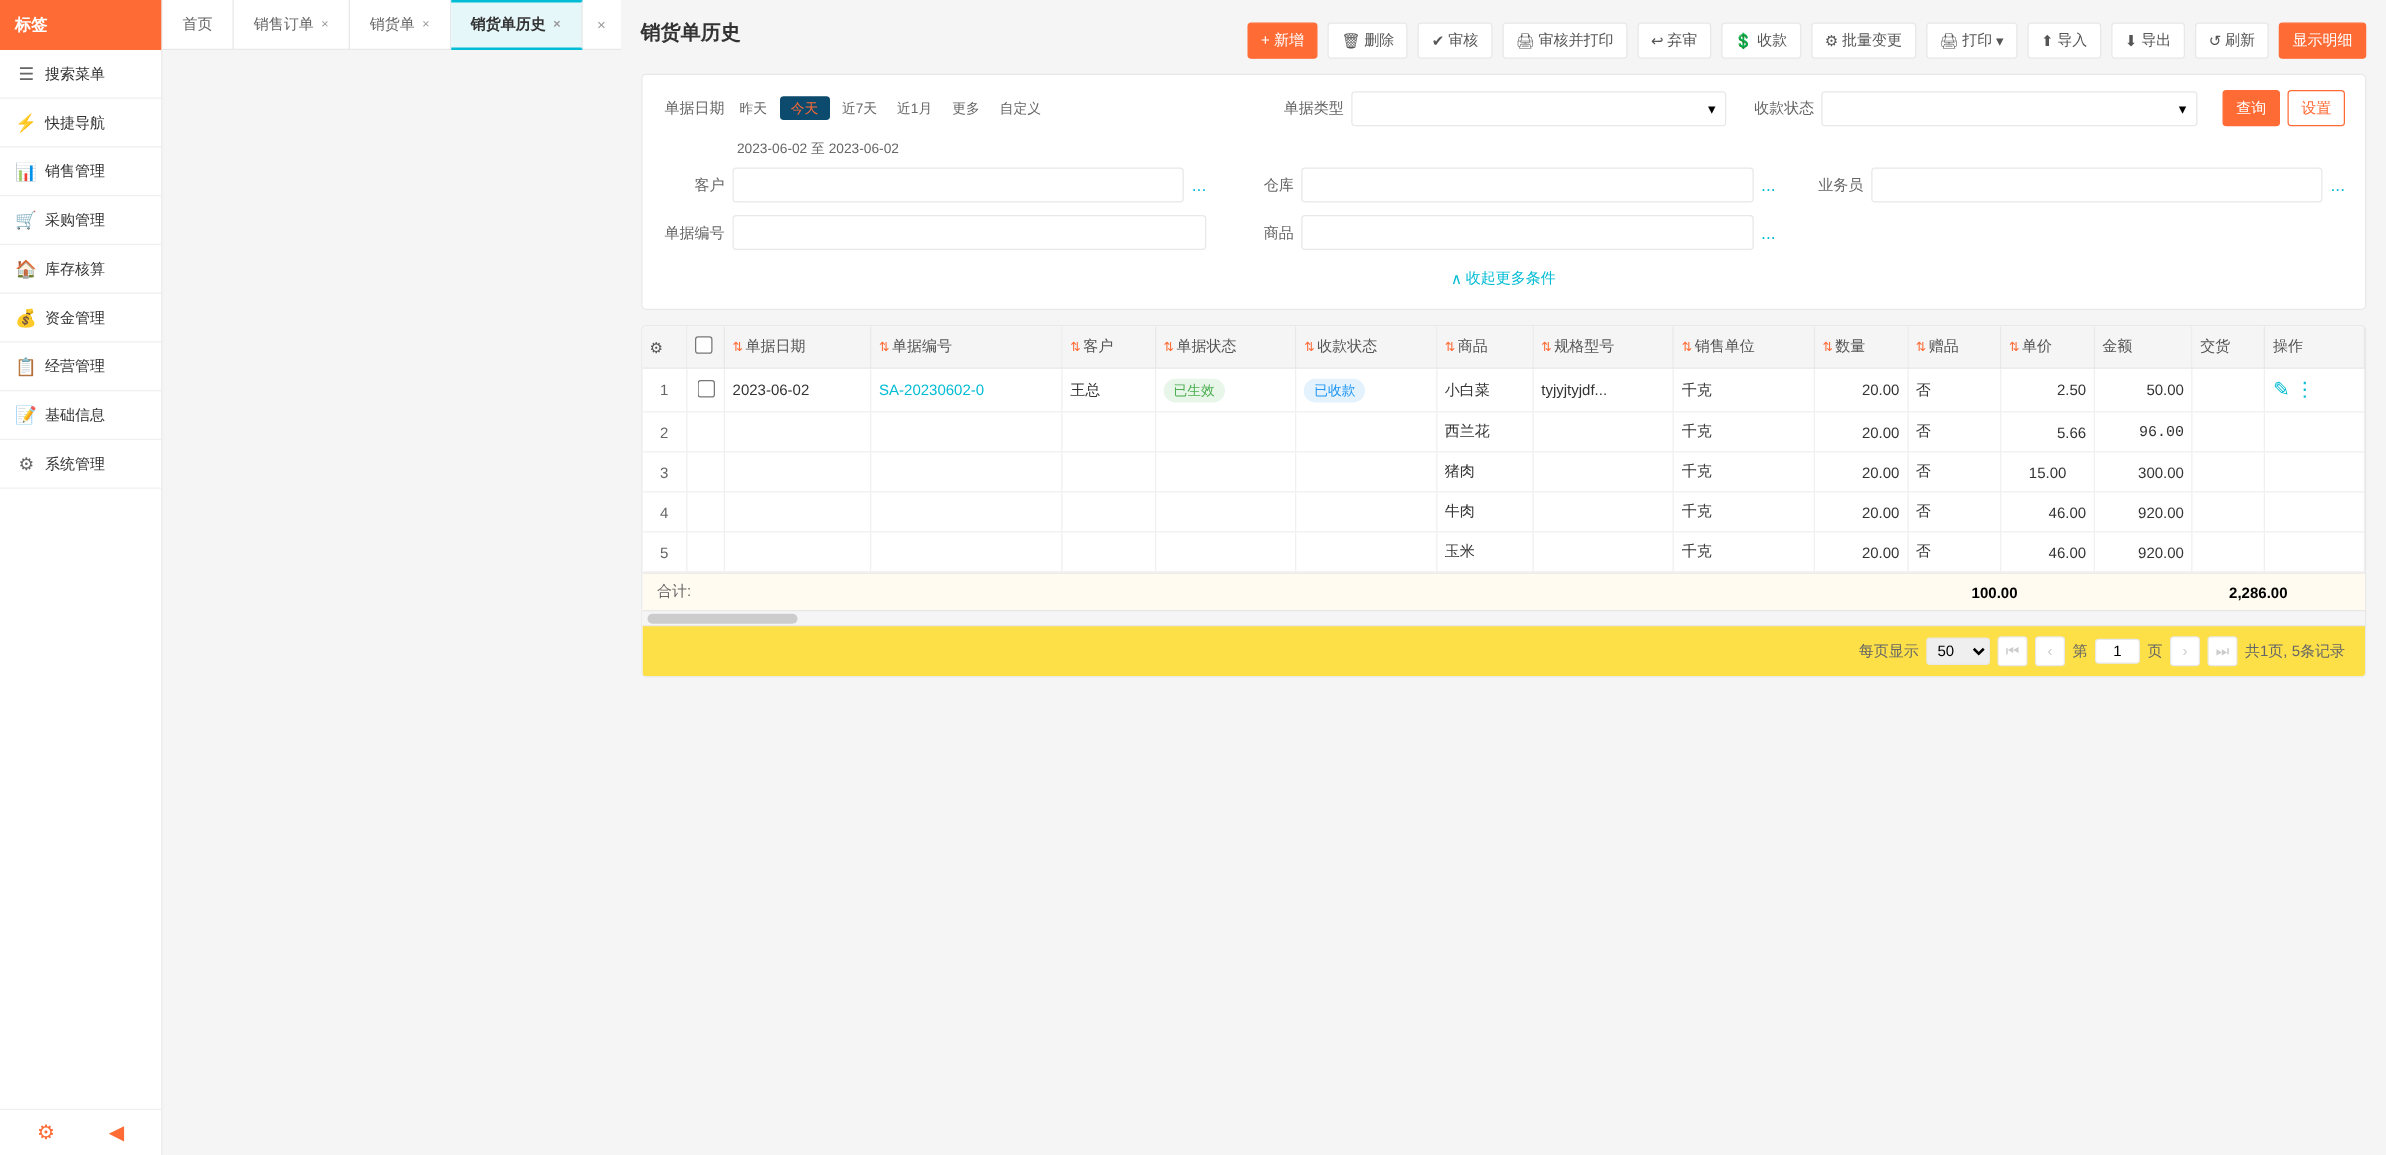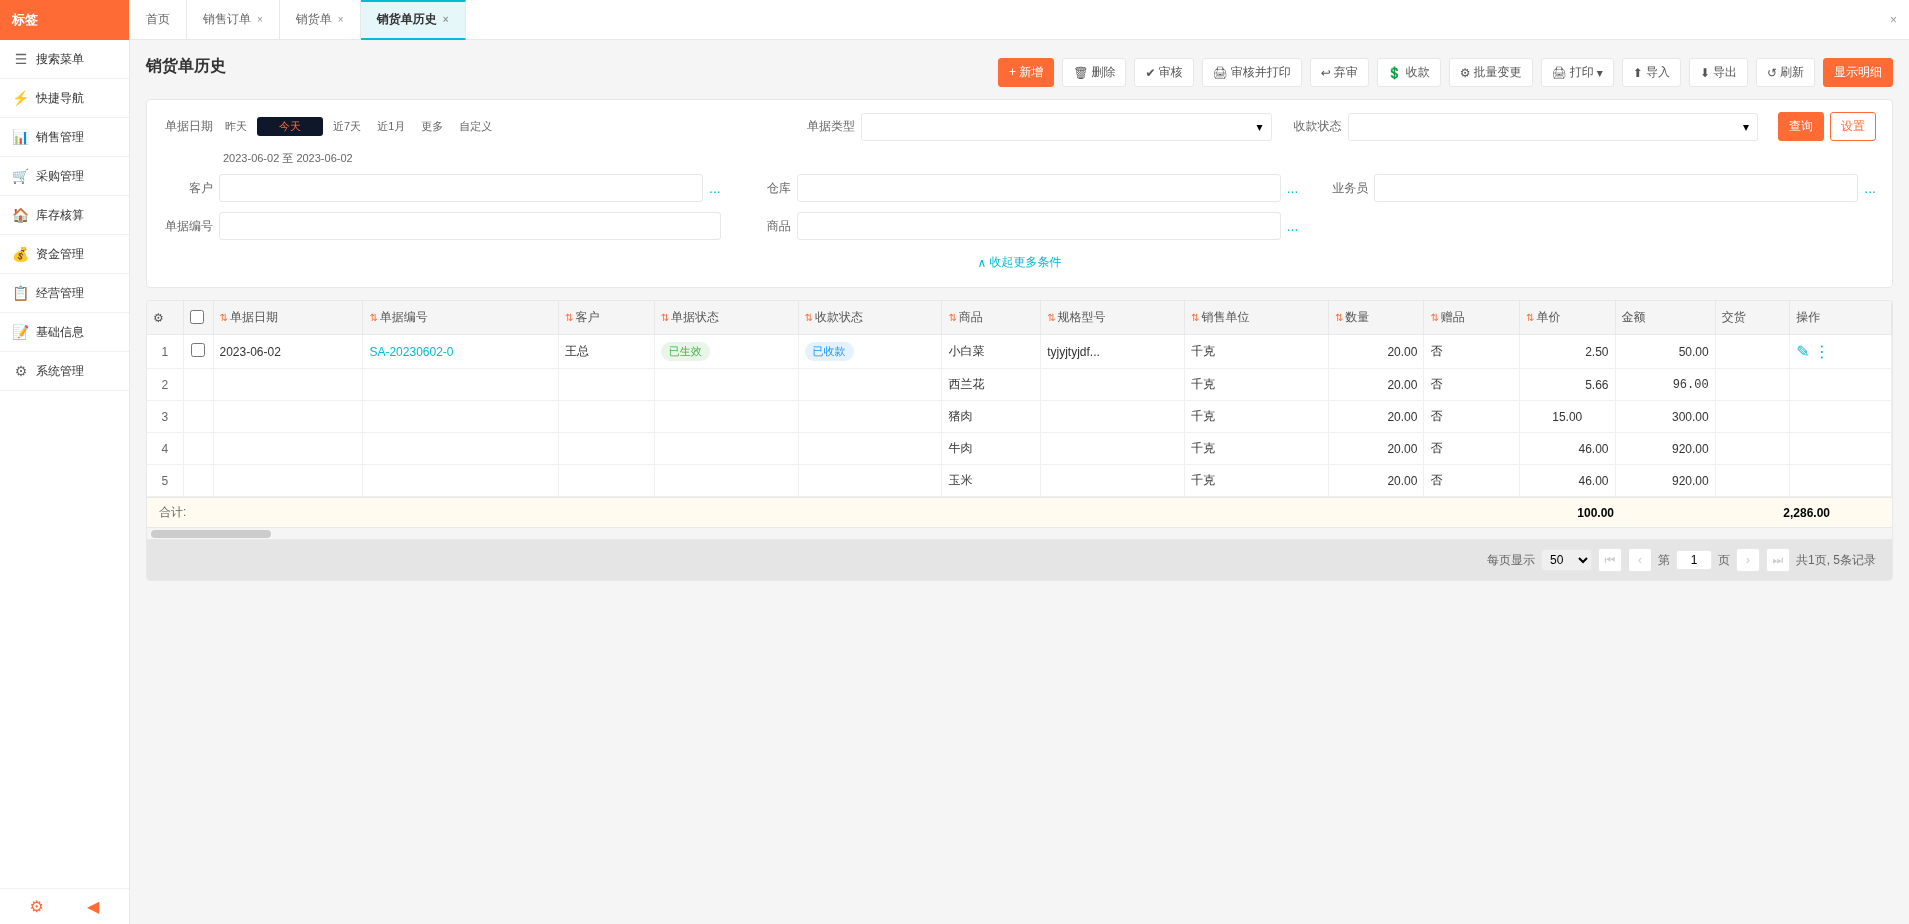--- a/index.html
+++ b/index.html
@@ -7,21 +7,21 @@
 
     
     .sidebar { width: 130px; background: #fff; border-right: 1px solid #e8e8e8; display: flex; flex-direction: column; flex-shrink: 0; }
     .sidebar-logo { background: #ff6b35; color: #fff; padding: 8px 12px; font-size: 13px; font-weight: bold; height: 40px; display: flex; align-items: center; }
     .sidebar-item { display: flex; align-items: center; padding: 10px 12px; cursor: pointer; color: #333; border-bottom: 1px solid #f0f0f0; }
     .sidebar-item .icon { width: 18px; height: 18px; margin-right: 6px; display: flex; align-items: center; justify-content: center; color: #666; font-size: 14px; }
     .sidebar-item .label { font-size: 12px; }
     .sidebar-bottom { margin-top: auto; padding: 8px; border-top: 1px solid #f0f0f0; display: flex; justify-content: space-around; }
 
     
-    .main { flex: 1; display: flex; flex-direction: column; overflow: hidden; }
+    .main { flex: 1; display: flex; flex-direction: row; overflow: hidden; }
 
     
     .tab-bar { background: #fff; border-bottom: 1px solid #e8e8e8; display: flex; align-items: center; height: 40px; padding-left: 0; }
     .tab { padding: 0 16px; height: 40px; display: flex; align-items: center; cursor: pointer; border-right: 1px solid #e8e8e8; color: #666; font-size: 12px; position: relative; }
     .tab.active { background: #fff; color: #333; border-bottom: 2px solid #00bcd4; font-weight: bold; }
     .tab .close-btn { margin-left: 6px; color: #999; font-size: 10px; }
     .tab-close-all { margin-left: auto; padding: 0 12px; color: #999; cursor: pointer; }
 
     
     .page-content { flex: 1; overflow-y: auto; padding: 16px; background: #f5f5f5; }
@@ -59,21 +59,21 @@
     .status-badge { display: inline-flex; align-items: center; padding: 2px 8px; border-radius: 10px; font-size: 11px; }
     .status-active { background: #e8f5e9; color: #4caf50; }
     .status-paid { background: #e3f2fd; color: #2196f3; }
     .op-btn { color: #00bcd4; cursor: pointer; font-size: 16px; margin-right: 4px; }
 
     
     .table-footer { background: #fffbf0; border-top: 1px solid #e8e8e8; display: flex; align-items: center; padding: 6px 12px; }
     .total-label { color: #666; margin-right: 20px; }
 
     
-    .pagination { display: flex; align-items: center; justify-content: flex-end; padding: 8px 16px; background: #e5e5e5; border-top: 1px solid #e8e8e8; gap: 6px; }
+    .pagination { display: flex; align-items: center; justify-content: flex-end; padding: 8px 16px; background: #fde047; border-top: 1px solid #e8e8e8; gap: 6px; }
     .page-size-label { color: #666; }
     .page-size-select { border: 1px solid #e8e8e8; padding: 2px 4px; border-radius: 3px; }
     .page-btn { width: 24px; height: 24px; display: flex; align-items: center; justify-content: center; border: 1px solid #e8e8e8; background: #fff; cursor: pointer; border-radius: 3px; color: #666; }
     .page-btn.disabled { color: #ccc; cursor: not-allowed; }
     .page-input { width: 36px; border: 1px solid #e8e8e8; border-radius: 3px; text-align: center; padding: 2px; }
     .page-info { color: #666; }
 
     
     .scroll-bar-area { height: 12px; background: #f5f5f5; border-top: 1px solid #e8e8e8; display: flex; align-items: center; padding: 0 4px; }
     .scroll-thumb { width: 120px; height: 8px; background: #ccc; border-radius: 4px; }
@@ -204,21 +204,21 @@
       </div>
     </div>
 
     <div class="filter-section">
 
       <div class="filter-row">
         <div class="filter-item" style="flex:2;">
           <span class="filter-label">单据日期</span>
           <div class="date-group">
             <span class="date-btn">昨天</span>
-            <span class="date-btn active" style="color:#ff6b35;background:#0f172a;border-radius:3px;padding:2px 22px;">今天</span>
+            <span class="date-btn active" style="color:#ff6b35;background:#0c4a6e;border-radius:3px;padding:2px 9px;">今天</span>
             <span class="date-btn">近7天</span>
             <span class="date-btn">近1月</span>
             <span class="date-btn">更多</span>
             <span class="date-btn">自定义</span>
           </div>
         </div>
         <div class="filter-item" style="flex:1.5;">
           <span class="filter-label">单据类型</span>
           <div class="filter-select" style="flex:1;">
             <span></span>

